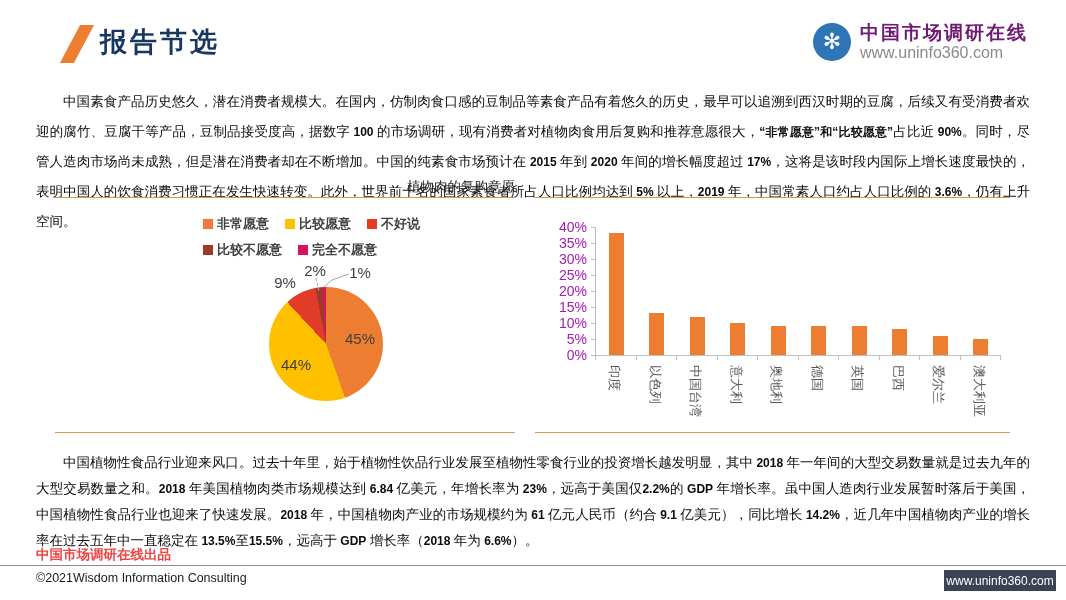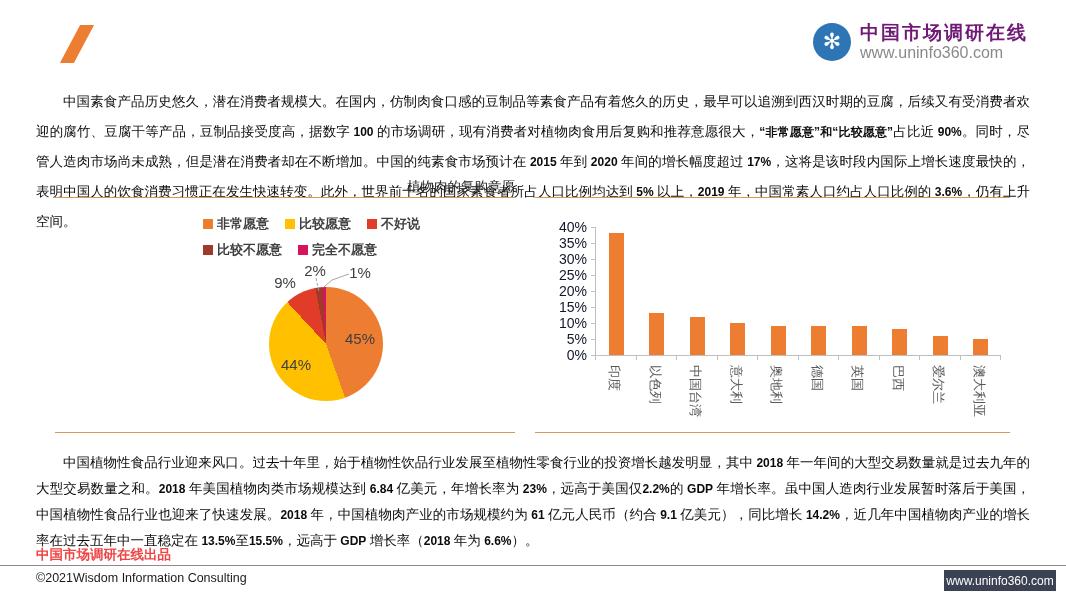--- a/index.html
+++ b/index.html
@@ -53,21 +53,21 @@
   .legend-item { display:flex; align-items:center; gap:4px; font-size:13px; font-weight:bold; color:#3F3F3F; }
   .legend-swatch { width:10px; height:10px; flex:0 0 auto; }
   .pie-wrap { position:absolute; left:214px; top:112px; width:114px; height:114px; }
   .pie { width:114px; height:114px; border-radius:50%; }
   .pie-label {
     position:absolute; transform:translate(-50%,-50%);
     font-size:15px; color:#404040; white-space:nowrap;
   }
   .pie-leaders { position:absolute; left:-25px; top:-35px; overflow:visible; }
   
-  .bar-ylabel { position:absolute; left:0; width:52px; text-align:right; font-size:14px; color:#0f172a; }
+  .bar-ylabel { position:absolute; left:0; width:52px; text-align:right; font-size:14px; color:#a21caf; }
   .bar-ytick  { position:absolute; left:56px; width:4px; height:1px; background:#BFBFBF; }
   .bar-plot {
     position:absolute; left:60px; top:52px; width:405px; height:128px;
     border-left:1px solid #BFBFBF; border-bottom:1px solid #BFBFBF;
     display:flex;
   }
   .bar-col { flex:1; display:flex; align-items:flex-end; justify-content:center; }
   .bar { width:15px; }
   .bar-xticks {
     position:absolute; left:60px; top:181px; width:405px; height:4px;
@@ -90,20 +90,21 @@
     background:#3A4254; color:#ffffff; font-size:12px;
     display:flex; align-items:center; justify-content:center;
   }
 </style>
 </head>
 <body>
 
 <div class="page">
 
   <div class="slash"></div>
+  <h1 class="page-title">报告节选</h1>
   <div class="brand">
     <div class="brand-circle">✻</div>
     <div>
       <div class="brand-name">中国市场调研在线</div>
       <div class="brand-url">www.uninfo360.com</div>
     </div>
   </div>
 
   <p class="para" id="p1">中国素食产品历史悠久，潜在消费者规模大。在国内，仿制肉食口感的豆制品等素食产品有着悠久的历史，最早可以追溯到西汉时期的豆腐，后续又有受消费者欢迎的腐竹、豆腐干等产品，豆制品接受度高，据数字 <b>100</b> 的市场调研，现有消费者对植物肉食用后复购和推荐意愿很大，<b>“非常愿意”和“比较愿意”</b>占比近 <b>90%</b>。同时，尽管人造肉市场尚未成熟，但是潜在消费者却在不断增加。中国的纯素食市场预计在 <b>2015</b> 年到 <b>2020</b> 年间的增长幅度超过 <b>17%</b>，这将是该时段内国际上增长速度最快的，表明中国人的饮食消费习惯正在发生快速转变。此外，世界前十名的国家素食者所占人口比例均达到 <b>5%</b> 以上，<b>2019</b> 年，中国常素人口约占人口比例的 <b>3.6%</b>，仍有上升空间。</p>
 

